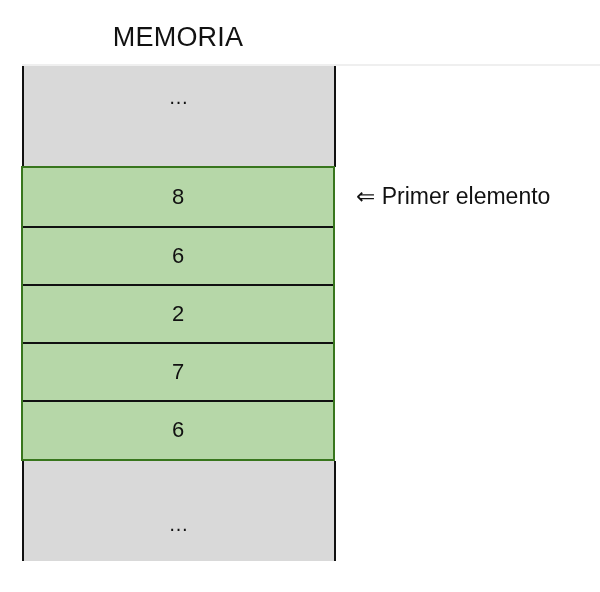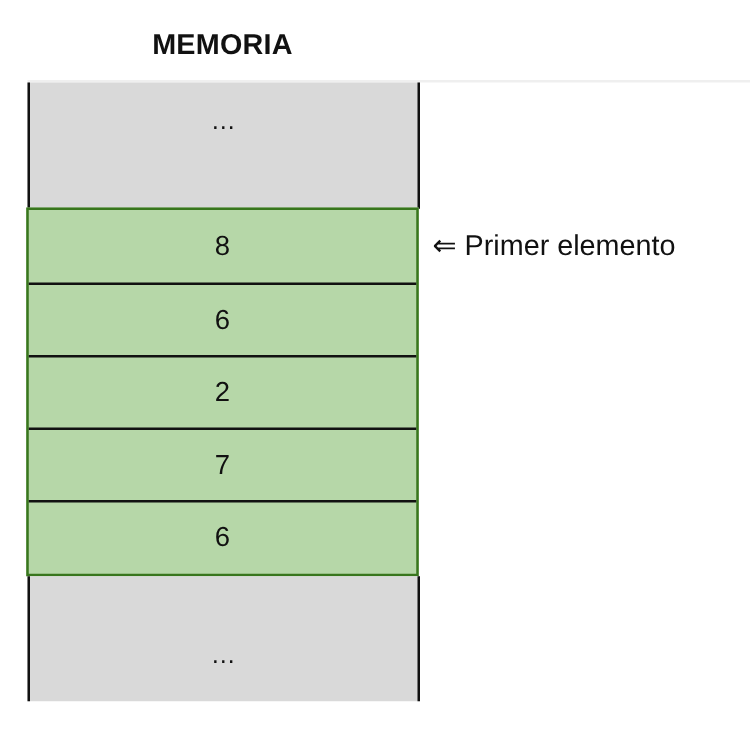--- a/index.html
+++ b/index.html
@@ -1,33 +1,33 @@
 <!DOCTYPE html>
 <html><head>
   <meta charset="utf-8">
   <style>
     html, body { margin: 0; padding: 0; background: #ffffff; }
     body { width: 600px; height: 592px; position: relative; overflow: hidden;
            font-family: "Liberation Sans", sans-serif; color: #111; }
     .title { position: absolute; left: 22px; width: 312px; top: 22px; text-align: center;
-             font-weight: bold; font-size: 23px; letter-spacing: 0.2px; }
+             font-weight: normal; font-size: 27px; letter-spacing: 0.2px; }
     .topline { position: absolute; left: 22px; right: 0; top: 64px; height: 2px; background: #efefef; }
     .gray { position: absolute; left: 22px; width: 310px; background: #d9d9d9;
             border-left: 2px solid #111; border-right: 2px solid #111; box-sizing: content-box; }
     .gray.top { top: 66px; height: 101px; }
     .gray.bottom { top: 461px; height: 100px; }
     .ellipsis { position: absolute; left: 0; right: 0; text-align: center; font-size: 20px; letter-spacing: 1px; }
     .gray.top .ellipsis { top: 20px; }
     .gray.bottom .ellipsis { top: 52px; }
     .block { position: absolute; left: 21px; top: 166px; width: 310px; height: 291px;
              background: #b6d7a8; border: 2px solid #38761d; box-sizing: content-box; }
     .cell { position: relative; height: 58px; display: flex; align-items: center; justify-content: center;
             font-size: 22px; }
     .cell + .cell { border-top: 2px solid #111; height: 56px; }
-    .annot { position: absolute; left: 346px; top: 183px; font-size: 23px; white-space: nowrap; }
+    .annot { position: absolute; left: 356px; top: 183px; font-size: 23px; white-space: nowrap; }
   </style>
 </head>
 <body>
 
 <div class="title">MEMORIA</div>
 <div class="topline"></div>
 
 <div class="gray top">
   <div class="ellipsis">…</div>
 </div>

